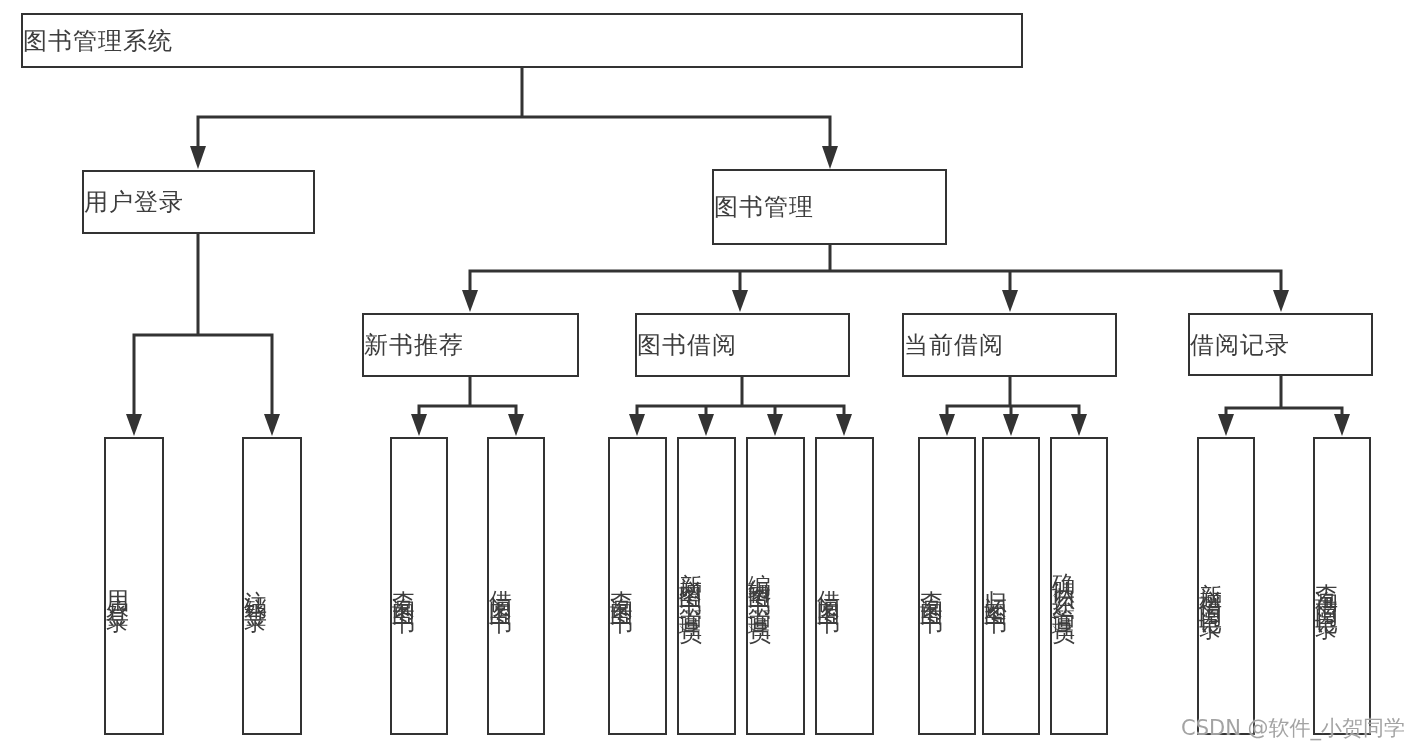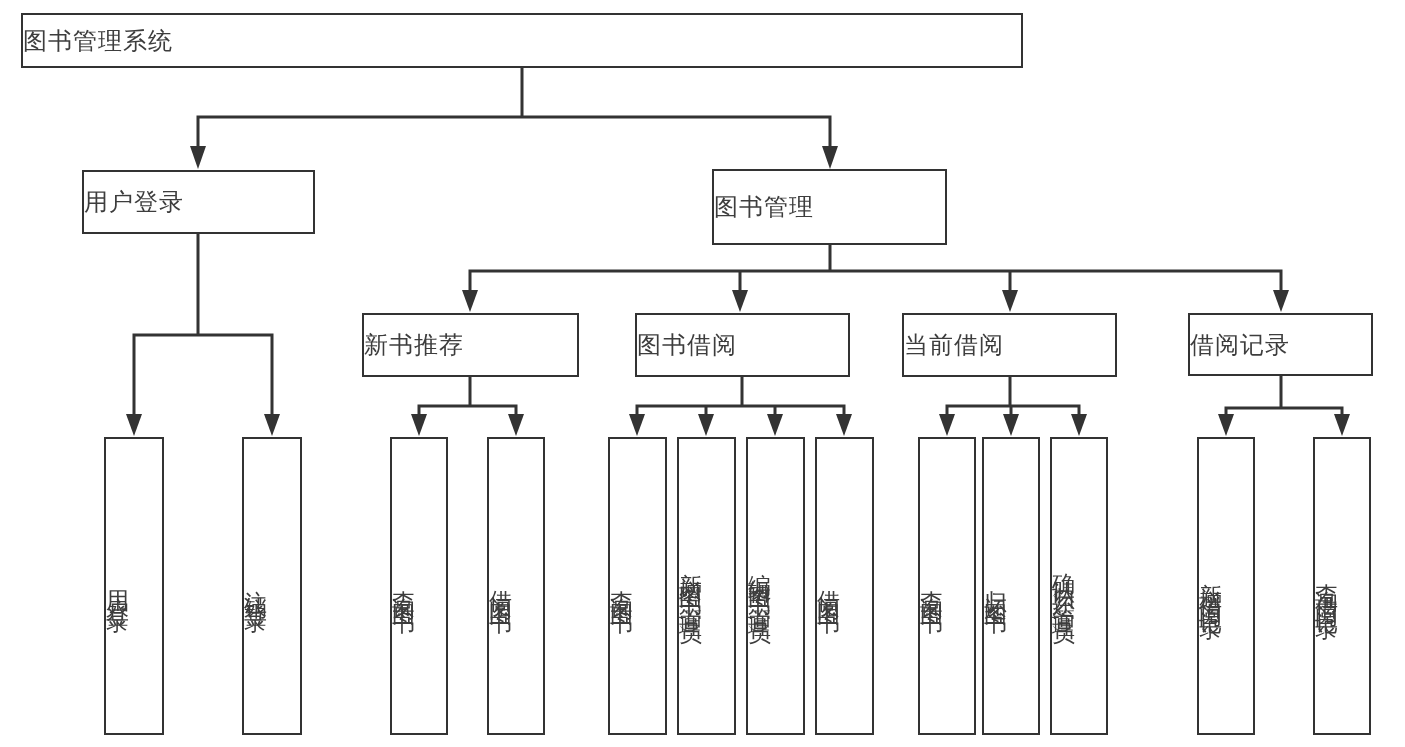--- a/index.html
+++ b/index.html
@@ -164,14 +164,15 @@
     <span class="vtext">确认归还（管理员）</span>
   </div>
 
   <div class="node leaf" style="left:1197px; top:437px; width:58px; height:298px;">
     <span class="vtext">新增借阅记录</span>
   </div>
   <div class="node leaf" style="left:1313px; top:437px; width:58px; height:298px;">
     <span class="vtext">查询借阅记录</span>
   </div>
 
+  <div id="watermark">CSDN @软件_小贺同学</div>
 
 </div>
 
 </body></html>

